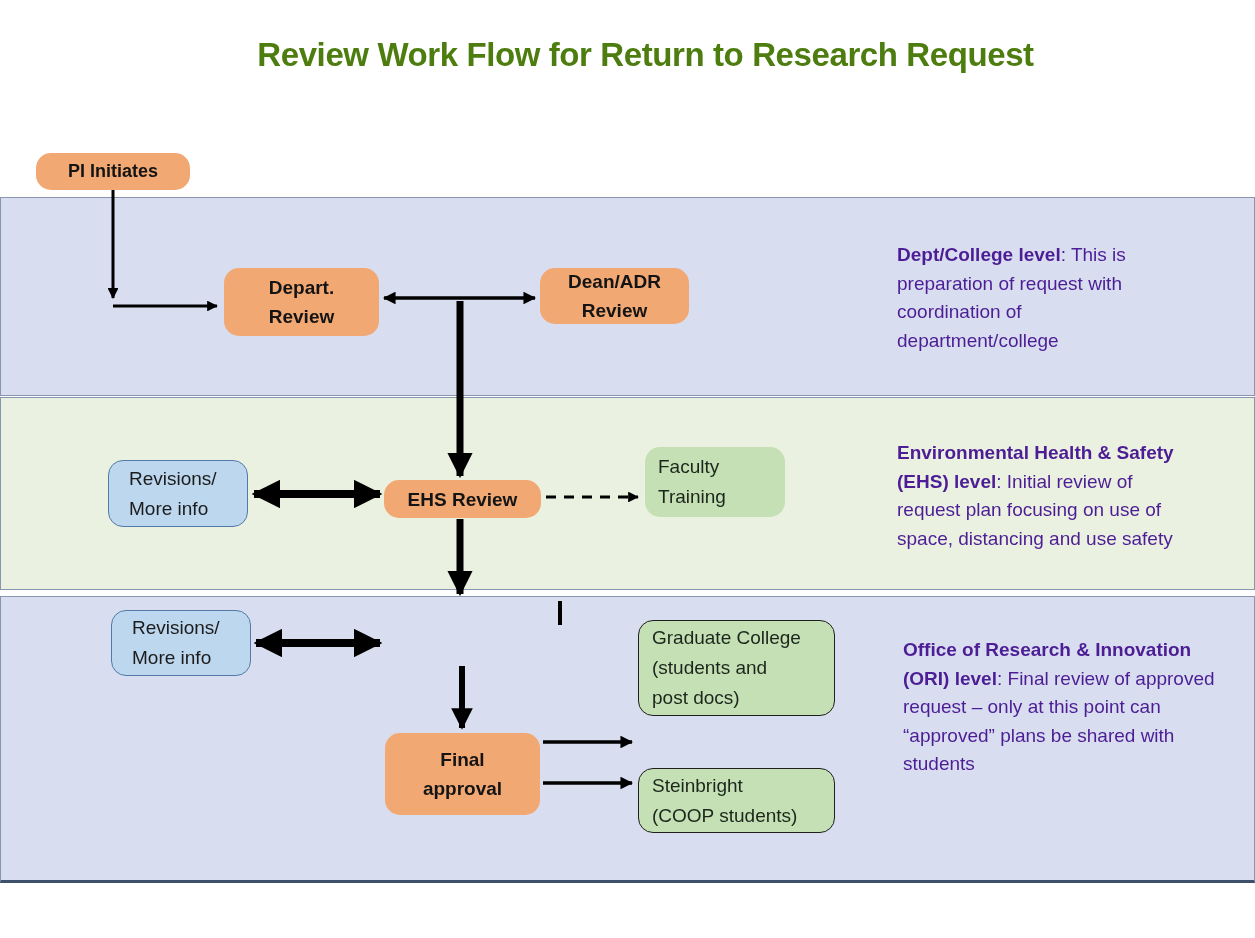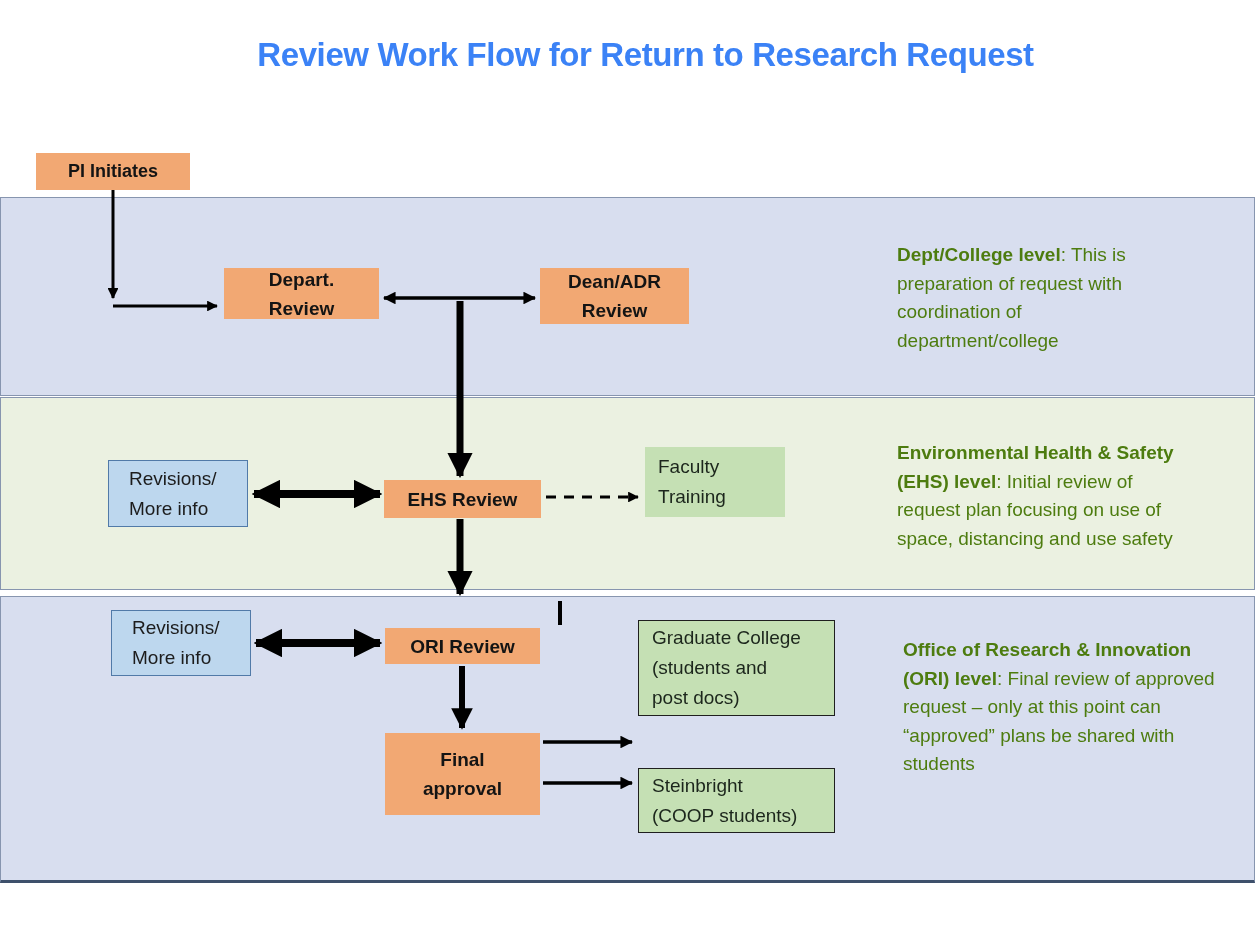--- a/index.html
+++ b/index.html
@@ -1,40 +1,40 @@
 <!DOCTYPE html>
 <html style="--orange: #F2A873; --blue-fill: #BDD7EE; --blue-border: #517AA8; --green-fill: #C5E0B4; --band-blue: #D8DEEF; --band-green: #EBF1E1; --band-border: #8795AF; --band-dark-border: #3E506B; --arrow: #000000;"><head>
 <meta charset="utf-8">
 <style>
   html,body{margin:0;padding:0;background:#ffffff;}
   body{font-family:"Liberation Sans", sans-serif;}
   .stage{position:relative;width:1255px;height:938px;background:#ffffff;overflow:hidden;}
 
   .title{position:absolute;top:36px;left:36px;right:0;text-align:center;
-         font-size:33px;font-weight:bold;color:#3b82f6;letter-spacing:-0.4px;}
+         font-size:33px;font-weight:bold;color:#4d7c0f;letter-spacing:-0.4px;}
 
   .band{position:absolute;left:0;right:0;box-sizing:border-box;
         border:1.5px solid var(--band-border,#8795AF);}
   .band-1{top:197px;height:199px;background:var(--band-blue,#D8DEEF);}
   .band-2{top:397px;height:193px;background:var(--band-green,#EBF1E1);}
   .band-3{top:596px;height:287px;background:var(--band-blue,#D8DEEF);
           border-bottom:3px solid var(--band-dark-border,#3E506B);}
 
   .node{position:absolute;display:flex;align-items:center;justify-content:center;
-        box-sizing:border-box;white-space:pre-line;}
+        box-sizing:border-box;white-space:pre-line;border-radius:15px;}
   .orange{background:var(--orange,#F2A873);font-weight:bold;font-size:19px;
           color:#141414;line-height:29px;text-align:center;}
   .bluebox{background:var(--blue-fill,#BDD7EE);border:1.5px solid var(--blue-border,#517AA8);
            font-size:19px;color:#1c1c1c;line-height:30px;
            justify-content:flex-start;text-align:left;padding-left:20px;}
   .greenbox{background:var(--green-fill,#C5E0B4);font-size:19px;color:#1c261c;
             line-height:30px;justify-content:flex-start;text-align:left;padding-left:13px;}
   .bordered{border:1.5px solid #1f1f1f;}
 
-  .note{position:absolute;font-size:19px;line-height:28.5px;color:#4d7c0f;}
+  .note{position:absolute;font-size:19px;line-height:28.5px;color:#4c1d95;}
   .note .b{font-weight:bold;}
 
   .arrows{position:absolute;left:0;top:0;width:1255px;height:938px;pointer-events:none;}
 </style>
 </head>
 <body>
 
 <div class="stage">
 
   <div class="title">Review Work Flow for Return to Research Request</div>
@@ -63,38 +63,37 @@
       <line x1="256" y1="643" x2="380" y2="643" stroke-width="8" marker-start="url(#ah-s)" marker-end="url(#ah-e)"></line>
       <line x1="462" y1="666" x2="462" y2="728" stroke-width="6" marker-end="url(#ah-e)"></line>
       <line x1="543" y1="742" x2="632" y2="742" stroke-width="3.5" marker-end="url(#ah-e)"></line>
       <line x1="543" y1="783" x2="632" y2="783" stroke-width="3.5" marker-end="url(#ah-e)"></line>
       <line x1="560" y1="601" x2="560" y2="625" stroke-width="4"></line>
     </g>
   </svg>
 
   <div class="node orange" style="left:36px;top:153px;width:154px;height:37px;font-size:18px;">PI Initiates</div>
 
-  <div class="node orange" style="left:224px;top:268px;width:155px;height:51px;">Depart.
+  <div class="node orange" style="left:224px;top:268px;width:155px;height:68px;">Depart.
 Review</div>
 
   <div class="node orange" style="left:540px;top:268px;width:149px;height:56px;">Dean/ADR
 Review</div>
 
   <div class="node bluebox" style="left:108px;top:460px;width:140px;height:67px;">Revisions/
 More info</div>
 
   <div class="node orange" style="left:384px;top:480px;width:157px;height:38px;">EHS Review</div>
 
   <div class="node greenbox" style="left:645px;top:447px;width:140px;height:70px;">Faculty
 Training</div>
 
   <div class="node bluebox" style="left:111px;top:610px;width:140px;height:66px;">Revisions/
 More info</div>
 
-  <div class="node orange" style="left:385px;top:628px;width:155px;height:36px;">ORI Review</div>
 
   <div class="node orange" style="left:385px;top:733px;width:155px;height:82px;">Final
 approval</div>
 
   <div class="node greenbox bordered" style="left:638px;top:620px;width:197px;height:96px;">Graduate College
 (students and
 post docs)</div>
 
   <div class="node greenbox bordered" style="left:638px;top:768px;width:197px;height:65px;">Steinbright
 (COOP students)</div>

